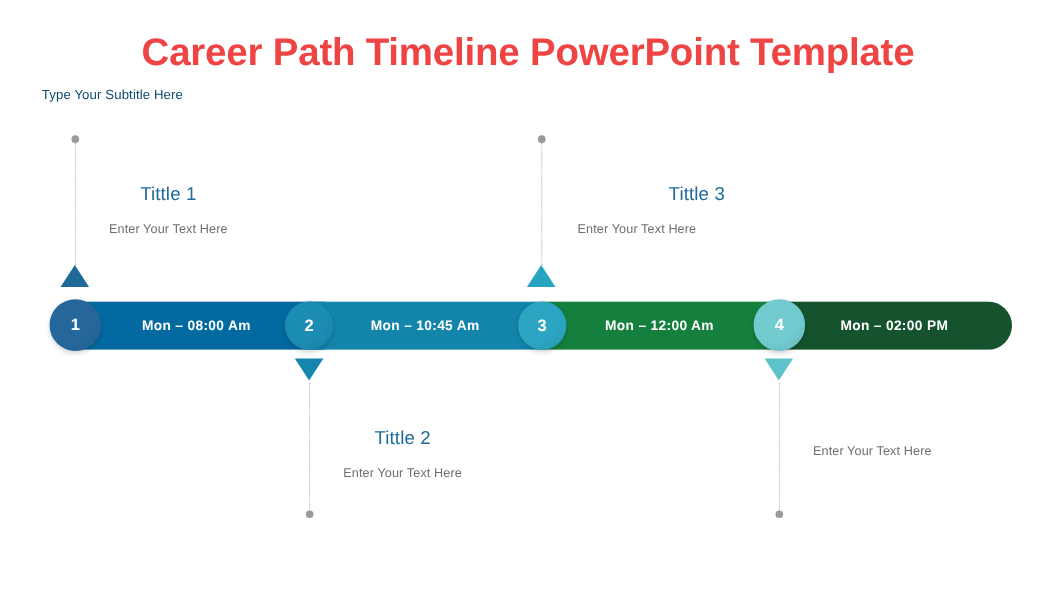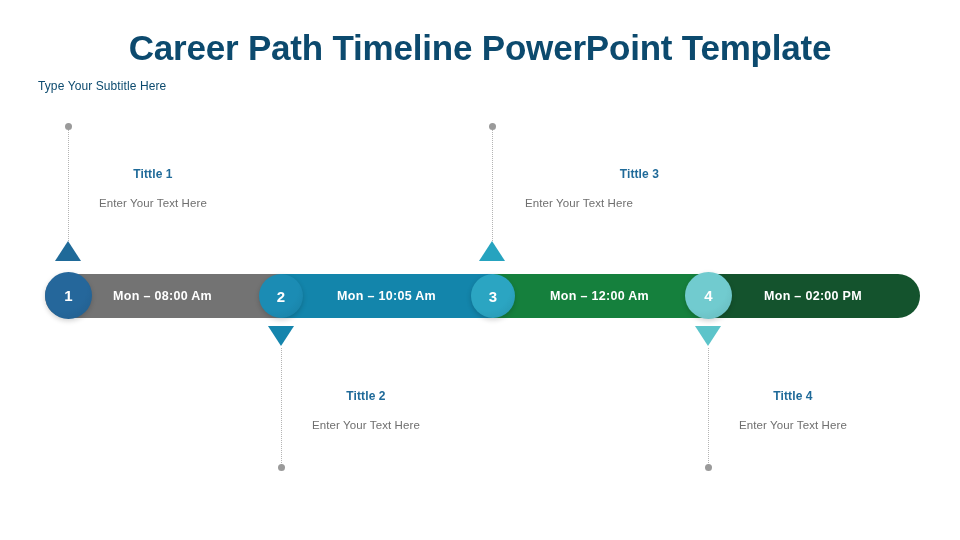--- a/index.html
+++ b/index.html
@@ -113,49 +113,49 @@
     border-right: 13px solid transparent;
   }
 
   
   .cap {
     position: absolute;
     text-align: center;
     white-space: nowrap;
   }
   .cap-title {
-    font-size: 12px;
-    font-weight: bold;
+    font-size: 17px;
+    font-weight: normal;
     color: #1f6a99;
     letter-spacing: 0.1px;
     margin: 0 0 7px 0;
   }
   .cap-text {
     font-size: 11.5px;
     color: #6f6f6f;
     letter-spacing: 0.1px;
     margin: 16px;
   }
 </style>
 </head>
 <body style="background: rgb(255, 255, 255);">
 
 <div id="slide" style="background: rgb(255, 255, 255);">
 
-  <div class="slide-title" style="color: #0c4a6e;">Career Path Timeline PowerPoint Template</div>
+  <div class="slide-title" style="color: #ef4444;">Career Path Timeline PowerPoint Template</div>
   <div class="slide-subtitle" style="color: #0c4a6e;">Type Your Subtitle Here</div>
 
   <div class="timeline-bar">
 
-    <div class="bar-seg" style="left: 0px; width: 235px; background: #737373;">
+    <div class="bar-seg" style="left: 16px; width: 235px; background: #0369a1;">
       <div class="seg-label">Mon – 08:00 Am</div>
     </div>
 
     <div class="bar-seg" style="left: 235px; width: 213px; background: rgb(19, 133, 171);">
-      <div class="seg-label">Mon – 10:05 Am</div>
+      <div class="seg-label">Mon – 10:45 Am</div>
     </div>
 
     <div class="bar-seg" style="left: 448px; width: 213px; background: #15803d;">
       <div class="seg-label">Mon – 12:00 Am</div>
     </div>
 
     <div class="bar-seg" style="left: 661px; width: 214px; background: #14532d;">
       <div class="seg-label">Mon – 02:00 PM</div>
     </div>
 
@@ -194,17 +194,16 @@
     <p class="cap-text" style="color: rgb(111, 111, 111);">Enter Your Text Here</p>
   </div>
 
   <div class="node" style="left: 685px; top: 272px; width: 47px; height: 47px; background: radial-gradient(circle at 38% 32%, rgb(113, 203, 207) 0%, rgb(113, 203, 207) 55%, rgba(0, 0, 0, 0.1) 100%), rgb(113, 203, 207);">
     <span class="node-num">4</span>
   </div>
   <div class="tri" style="left:695px;top:326px;border-top:20px solid #5cc4ca;"></div>
   <div class="dotline" style="left: 708px; top: 348px; height: 117px; border-left-color: rgb(180, 180, 180);"></div>
   <div class="enddot" style="left: 705px; top: 464px; background: rgb(154, 154, 154);"></div>
   <div class="cap" style="left:713px;top:389px;width:160px;">
-    <p class="cap-title" style="color: rgb(31, 106, 153);">Tittle 4</p>
     <p class="cap-text" style="color: rgb(111, 111, 111);">Enter Your Text Here</p>
   </div>
 
 </div>
 
 </body></html>

